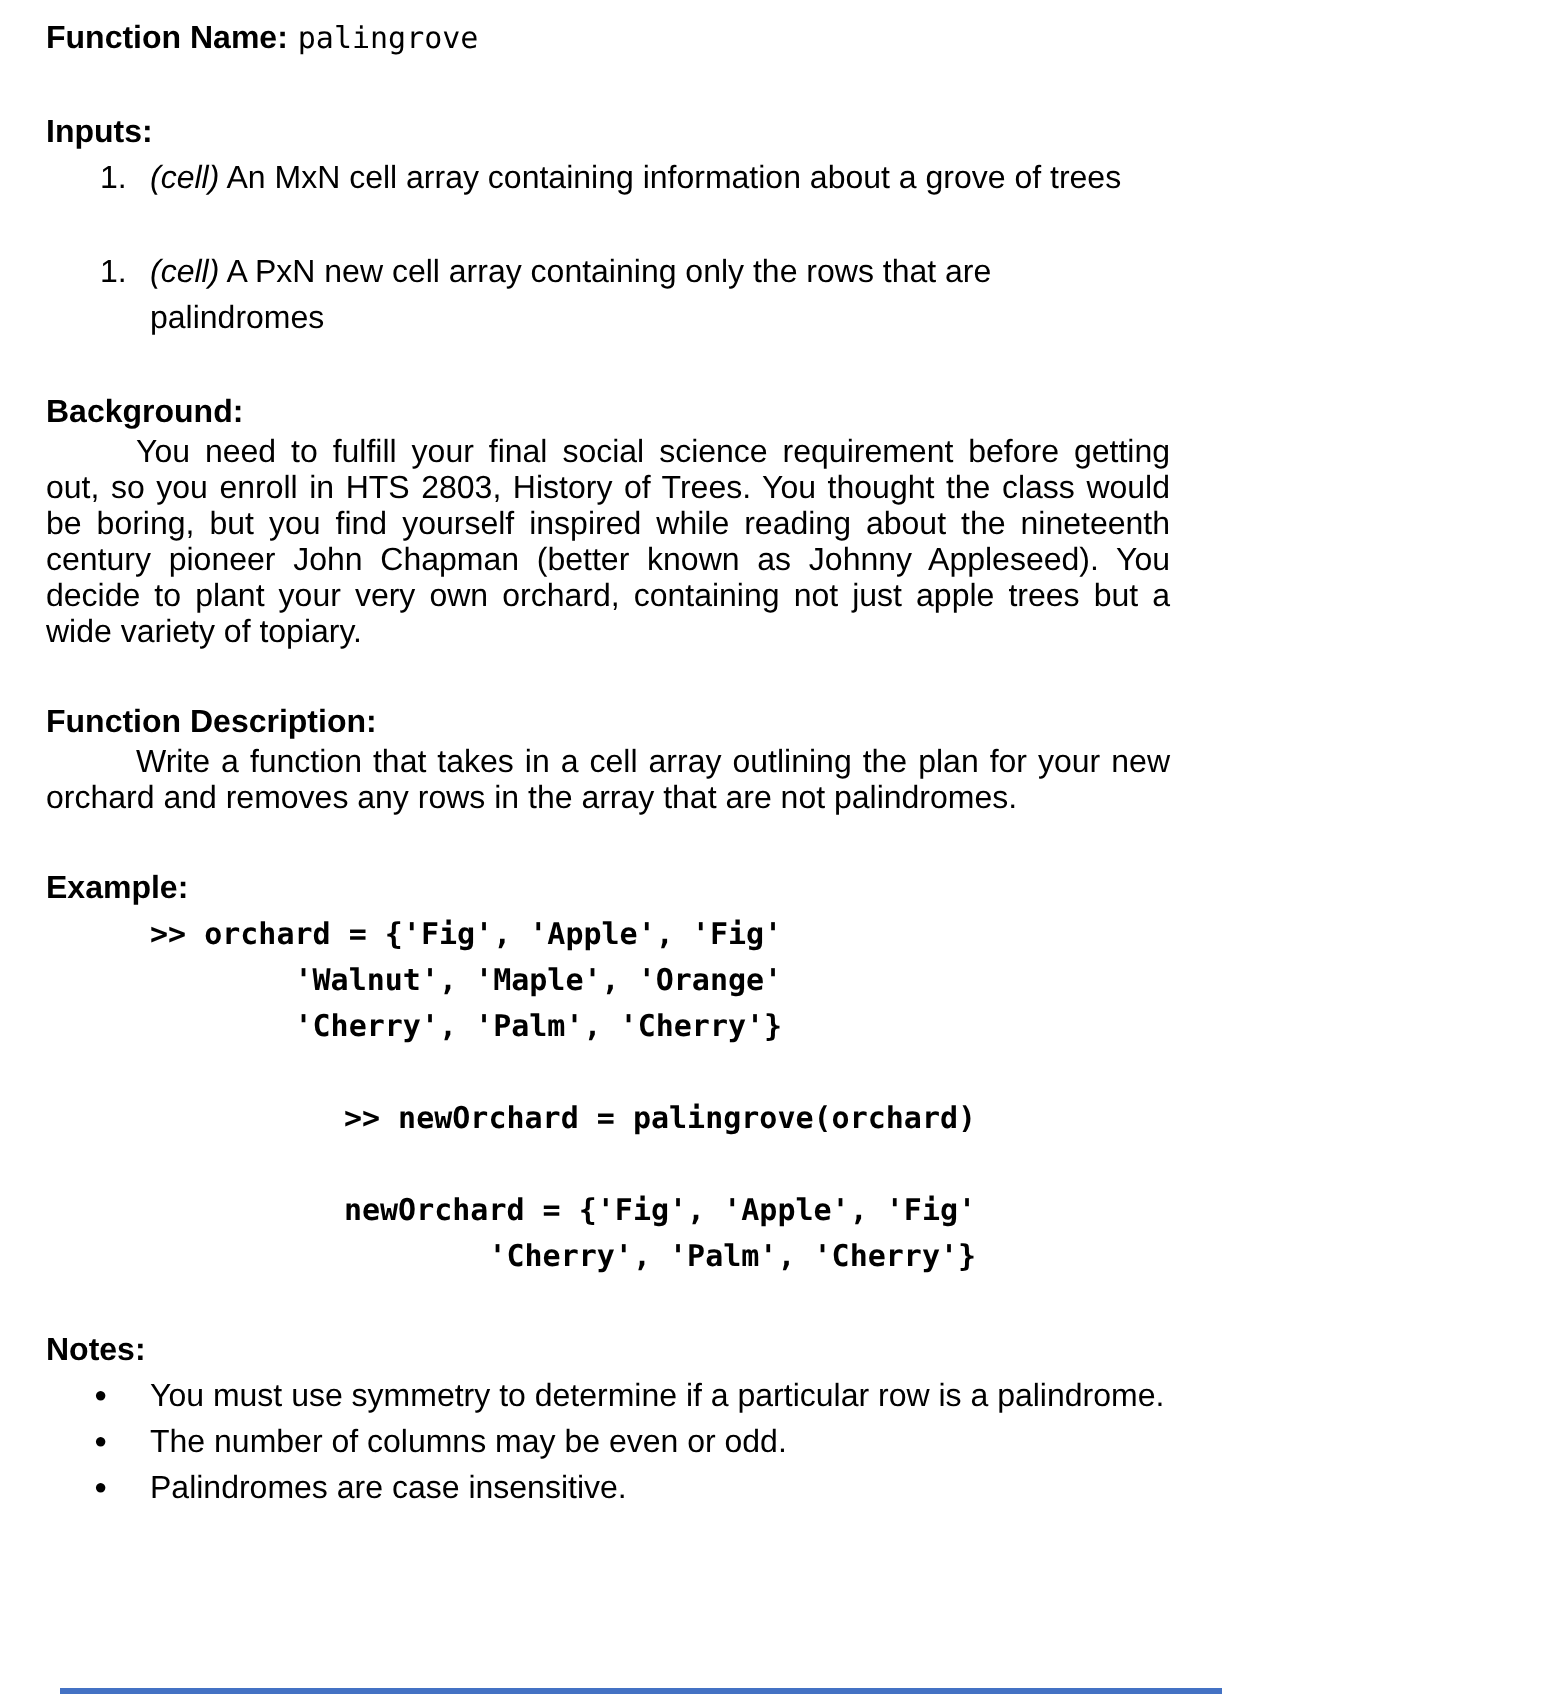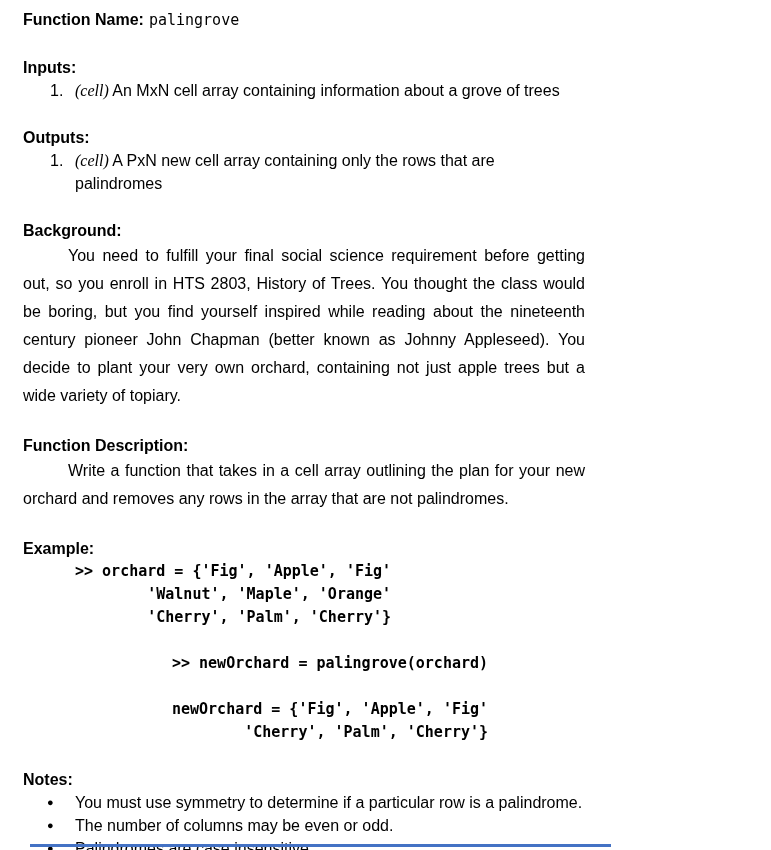--- a/index.html
+++ b/index.html
@@ -3,24 +3,24 @@
 <meta charset="utf-8">
 <style>
   html, body { margin: 0; padding: 0; background: #ffffff; }
   body { font-family: "Liberation Sans", sans-serif; color: #000000; }
   .page {
     width: 611px; height: 850px; box-sizing: border-box;
     padding: 8px 26px 0 23px; position: relative; background: #ffffff; overflow: hidden;
   }
   .txt { font-size: 16px; line-height: 23px; }
   .b { font-weight: bold; }
-  .i { font-style: italic; font-family: Liberation Serif, serif; }
+  .i { font-style: italic; }
   .mono { font-family: "DejaVu Sans Mono", "Liberation Mono", monospace; font-size: 15px; margin-left: 5px; }
   .section { margin-top: 24px; }
-  .para { font-size: 16px; line-height: 28px; text-align: justify; text-indent: 45px; }
+  .para { font-size: 16px; line-height: 18px; text-align: justify; text-indent: 45px; }
   .num-row { display: flex; padding-left: 27px; font-size: 16px; line-height: 23px; }
   .num { width: 25px; flex: none; }
   .bullet-row { display: flex; padding-left: 24px; font-size: 16px; line-height: 23px; }
   .dot { width: 28px; flex: none; font-size: 11px; line-height: 23px; }
   .code-line {
     font-family: "DejaVu Sans Mono", "Liberation Mono", monospace;
     font-size: 15px; line-height: 23px; white-space: pre; padding-left: 52px; font-weight: bold;
   }
   .gap-top { margin-top: 23px; text-align: center; }
   .footer-line { position: absolute; left: 30px; bottom: 3px; width: 734px; height: 3px; background: #4472c4; }
@@ -36,21 +36,20 @@
 
   <div class="section">
     <div class="txt b">Inputs:</div>
     <div class="num-row">
       <span class="num">1.</span>
       <span><span class="i">(cell)</span><span> An MxN cell array containing information about a grove of trees</span></span>
     </div>
   </div>
 
   <div class="section">
-    <div class="txt b">Outputs:</div>
     <div class="num-row">
       <span class="num">1.</span>
       <span><span class="i">(cell)</span><span> A PxN new cell array containing only the rows that are palindromes</span></span>
     </div>
   </div>
 
   <div class="section">
     <div class="txt b">Background:</div>
     <div class="para">You need to fulfill your final social science requirement before getting out, so you enroll in HTS 2803, History of Trees. You thought the class would be boring, but you find yourself inspired while reading about the nineteenth century pioneer John Chapman (better known as Johnny Appleseed). You decide to plant your very own orchard, containing not just apple trees but a wide variety of topiary.</div>
   </div>

